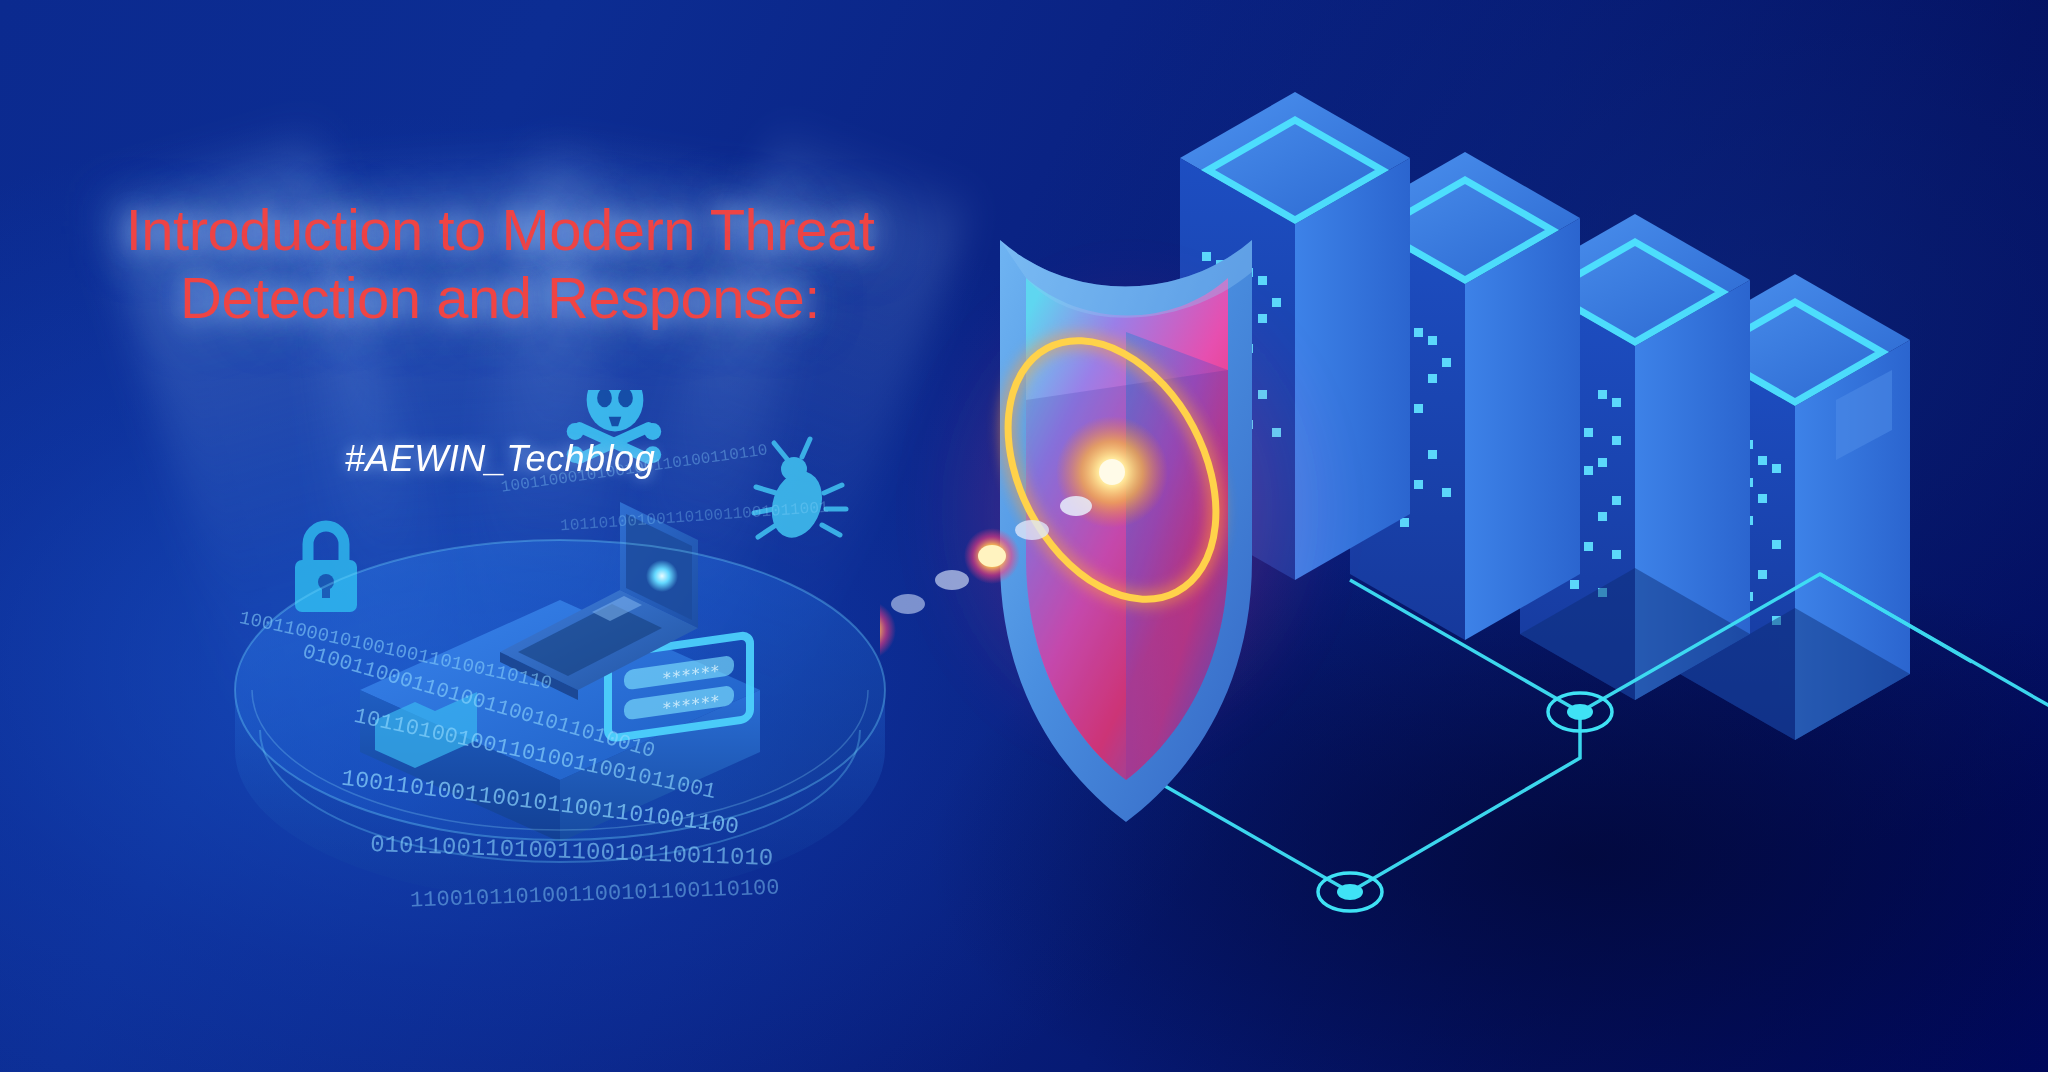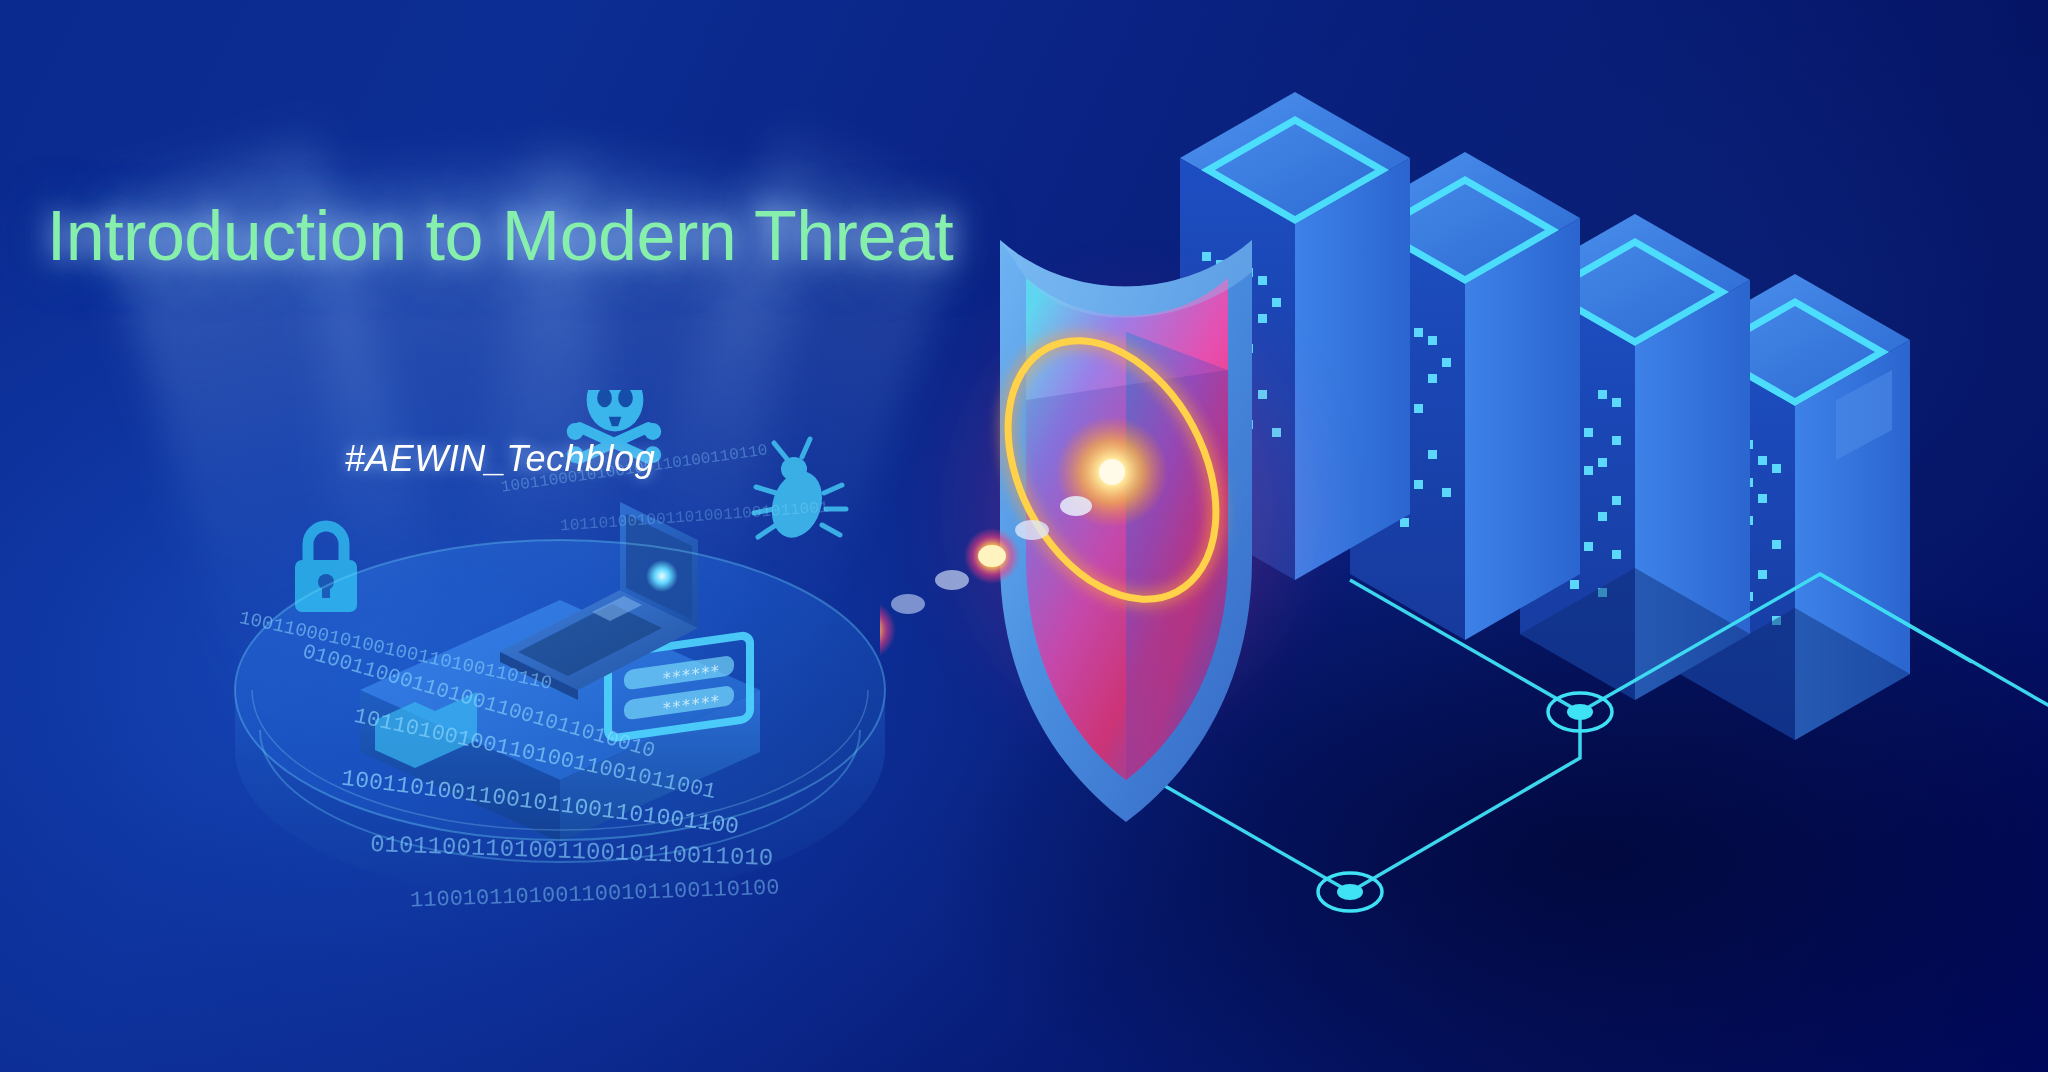--- a/index.html
+++ b/index.html
@@ -59,22 +59,22 @@
   }
 
   
   .scene-right{position:absolute;left:880px;top:40px;width:1180px;height:1010px;}
   .scene-right svg{width:100%;height:100%;display:block;}
 
   
   .headline{
     position:absolute;left:0;top:196px;width:1000px;
     text-align:center;
-    color:#86efac;
-    font-size:70px;
+    color:#ef4444;
+    font-size:58px;
     line-height:1.17;
     font-weight:400;
     letter-spacing:-0.5px;
     text-shadow:0 0 26px rgba(175,215,255,.95),0 0 60px rgba(120,180,255,.55);
   }
   .headline .l1{display:block;}
   .headline .l2{display:block;}
   .headline .l3{display:block;}
 
   .hashtag{
@@ -483,17 +483,18 @@
         <ellipse cx="-56" cy="614" rx="16" ry="10" fill="#7f9ae0" opacity=".6"></ellipse>
         <ellipse cx="-98" cy="638" rx="15" ry="9" fill="#5e7fd6" opacity=".55"></ellipse>
         <ellipse cx="-140" cy="662" rx="14" ry="9" fill="#4a6fd0" opacity=".5"></ellipse>
         <ellipse cx="-180" cy="686" rx="13" ry="8" fill="#3c62c8" opacity=".45"></ellipse>
       </g>
     </svg>
   </div>
 
   <div class="headline">
     <span class="l1">Introduction to Modern Threat</span>
+    <span class="l2">Detection and Response:</span>
   </div>
 
   <div class="hashtag">#AEWIN_Techblog</div>
 
 </div>
 
 </body></html>

